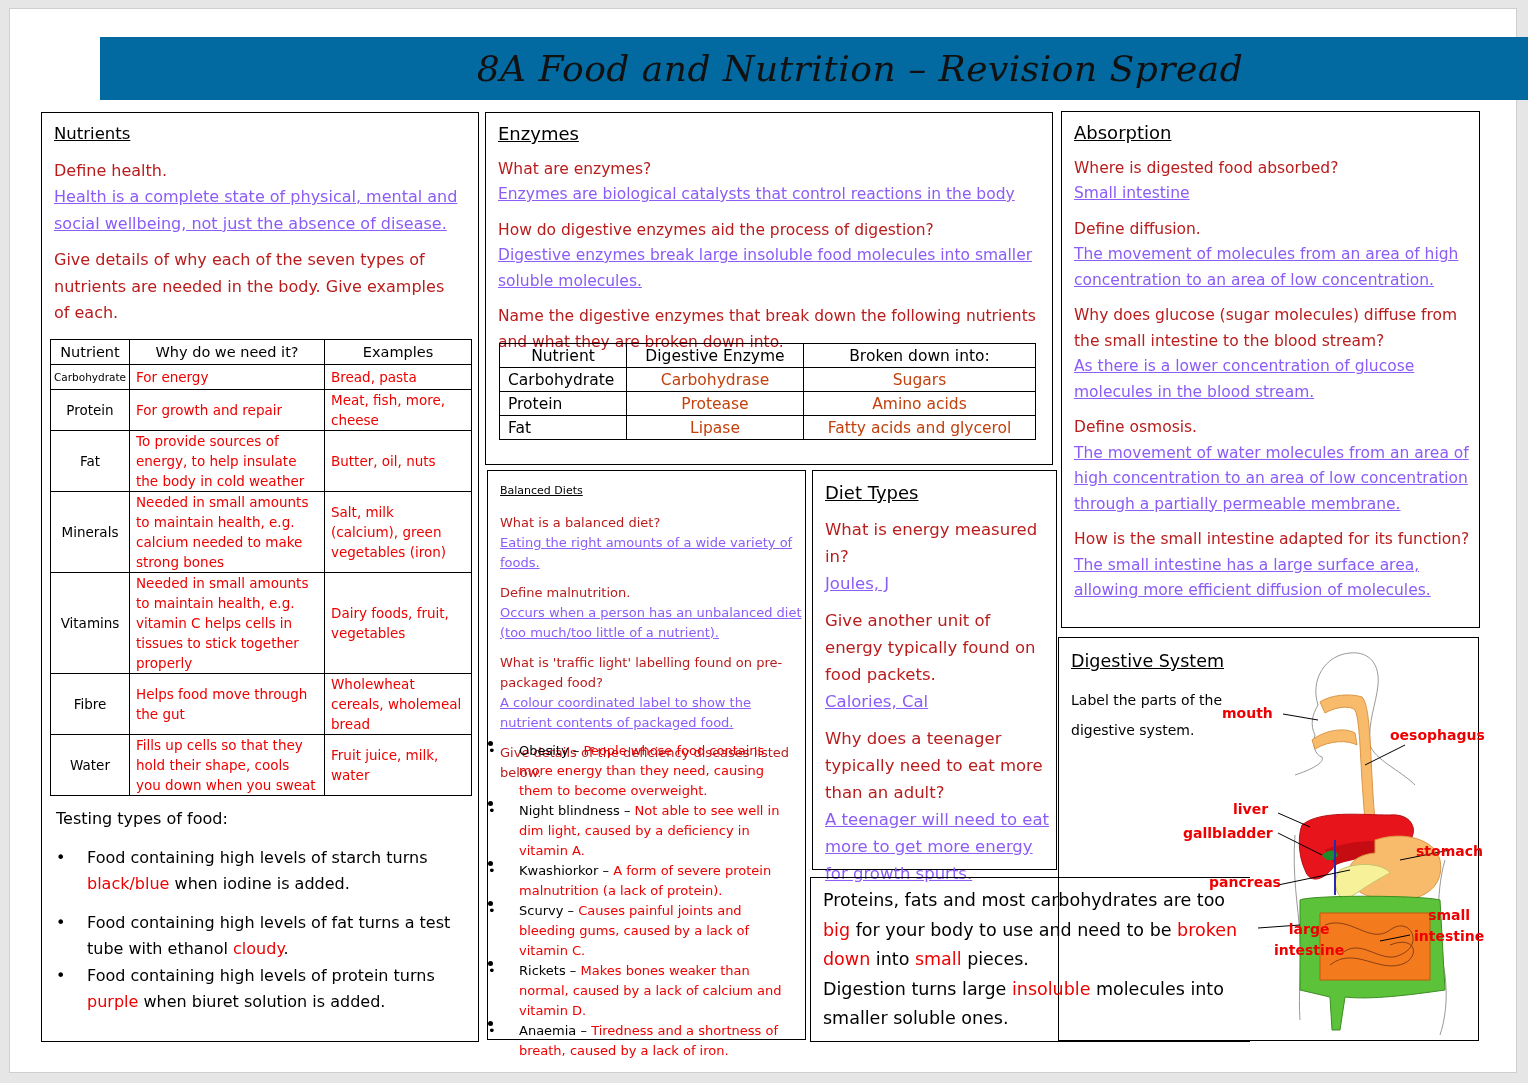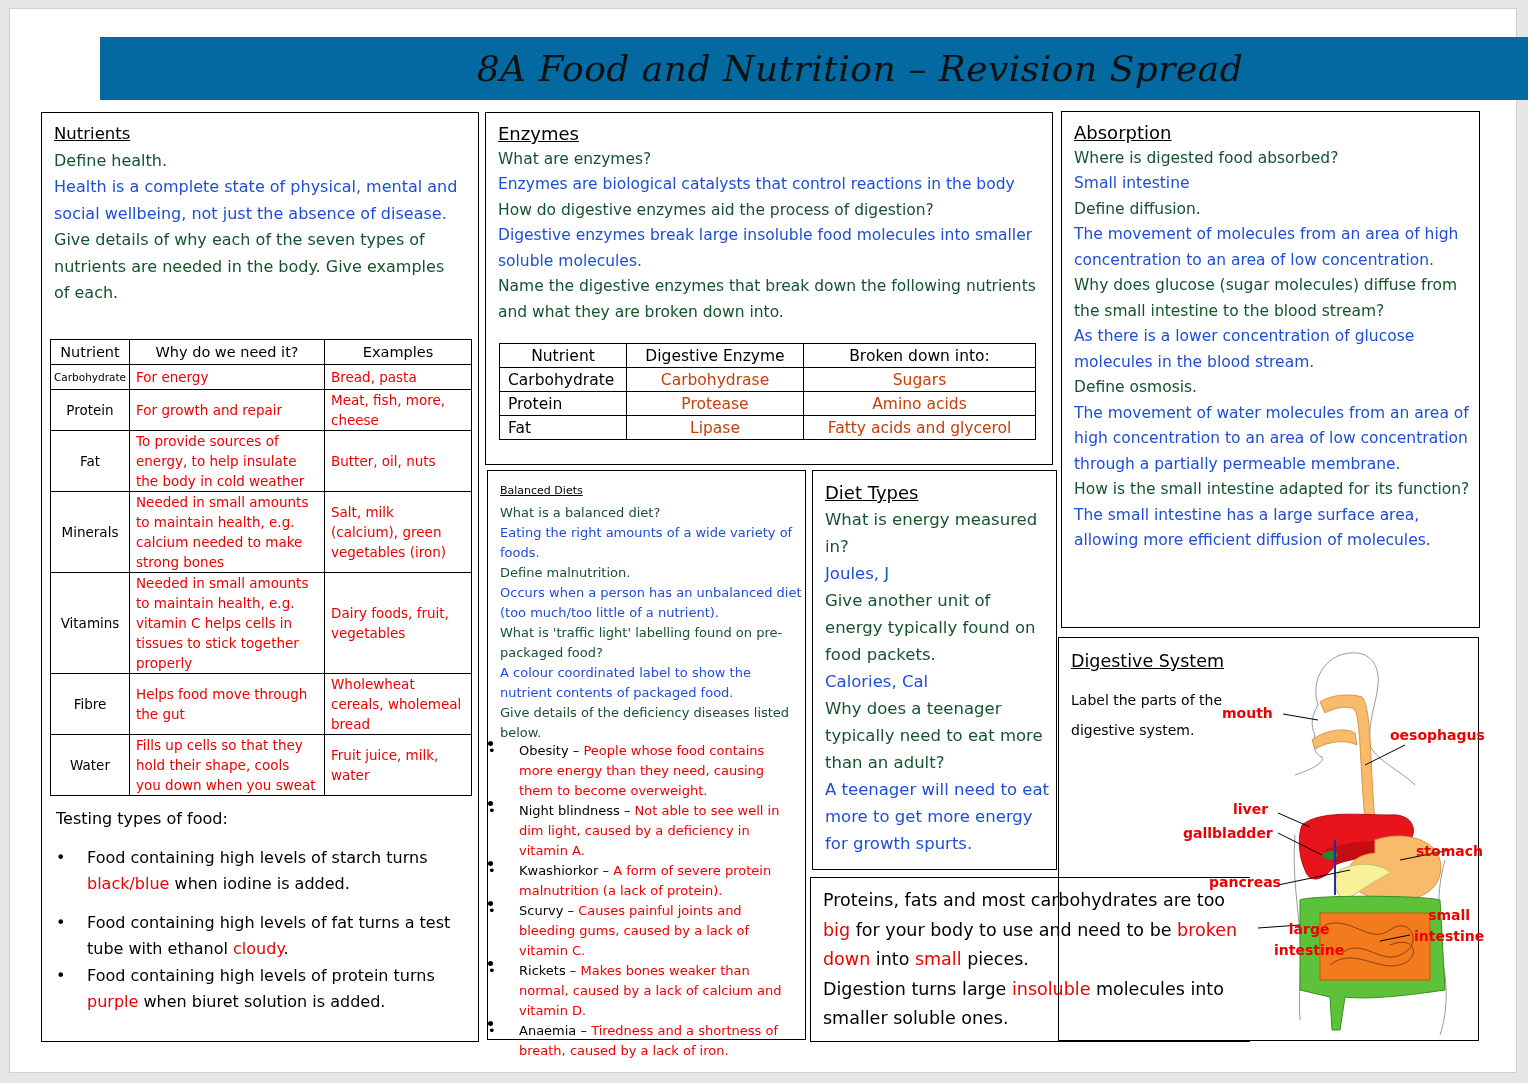--- a/index.html
+++ b/index.html
@@ -5,22 +5,22 @@
   html, body { margin:0; padding:0; }
   body { width:1528px; height:1083px; background:#e6e6e6; position:relative; overflow:hidden;
          font-family:"DejaVu Sans", sans-serif; color:#000; }
   .slide { position:absolute; left:9px; top:8px; width:1508px; height:1065px; background:#fff;
            border:1px solid #cfcfcf; box-sizing:border-box; }
   .title-bar { position:absolute; left:100px; top:37px; width:1520px; height:63px; background:#0369a1;
                display:flex; align-items:center; justify-content:center; }
   .title-bar span { font-family:"DejaVu Serif", serif; font-style:italic; font-size:36px; color:#111; letter-spacing:0.5px; }
   .box { position:absolute; border:1.5px solid #000; box-sizing:border-box; background:#fff; }
   .hd { text-decoration:underline; font-size:18px; display:block; }
-  .q { color:#14532d; }
-  .a { color:#1d4ed8; }
+  .q { color:#b91c1c;margin-top:10px; }
+  .a { color:#8b5cf6;text-decoration:underline; }
   .red { color:#ee0000; }
   .txt17 { font-size:16px; line-height:26.5px; }
   .txt16 { font-size:15.5px; line-height:25.5px; }
   .txt13 { font-size:13px; line-height:20px; }
   .txt17b { font-size:16.5px; line-height:27px; }
   table { border-collapse:collapse; }
   .nut-table { position:absolute; left:50px; top:339px; width:422px; font-size:13.5px; }
   .nut-table td, .nut-table th { border:1.3px solid #000; padding:0 6px; vertical-align:middle; font-weight:normal; }
   .nut-table th { height:24px; font-size:14.5px; text-align:center; }
   .nut-table td.n { text-align:center; width:74px; padding:0 2px; }

